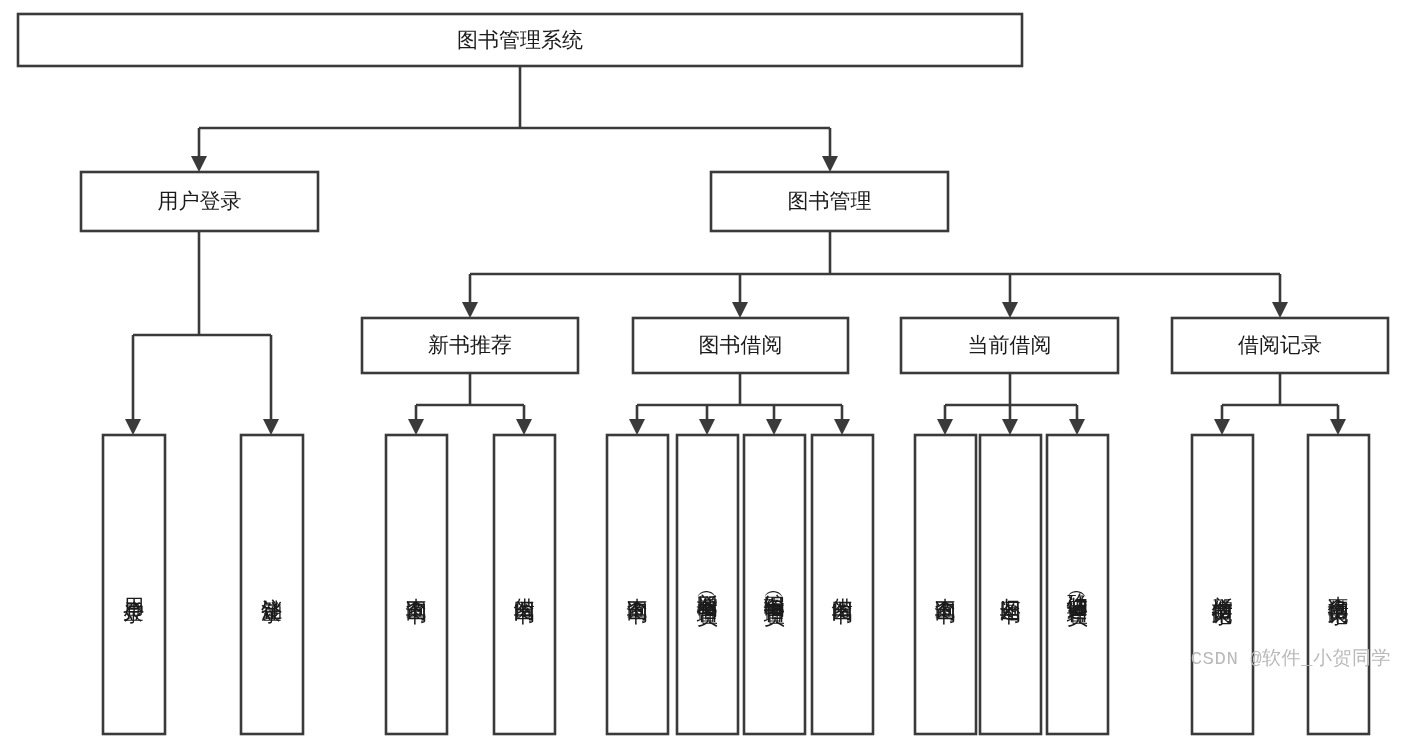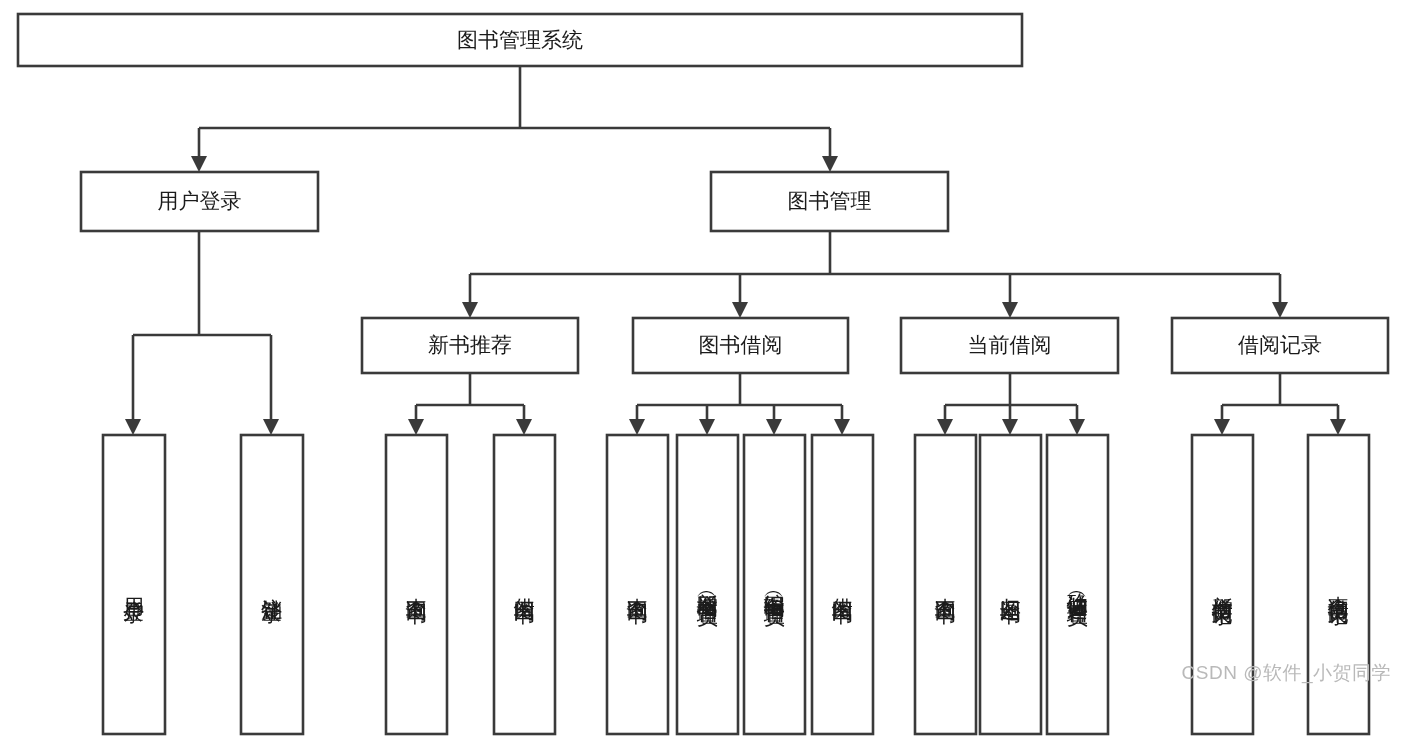--- a/index.html
+++ b/index.html
@@ -70,22 +70,22 @@
     position: absolute;
     top: 0;
     left: 0;
     width: 1405px;
     height: 747px;
     pointer-events: none;
   }
   .watermark {
     position: absolute;
     right: 14px;
-    bottom: 7px;
-    font-family: Liberation Sans, sans-serif;
+    bottom: 22px;
+    font-family: Liberation Mono, monospace;
     font-size: 19px;
     color: #b9b9b9;
     letter-spacing: 0.5px;
     white-space: nowrap;
     user-select: none;
     text-align: center;
   }
 </style>
 </head>
 <body>

